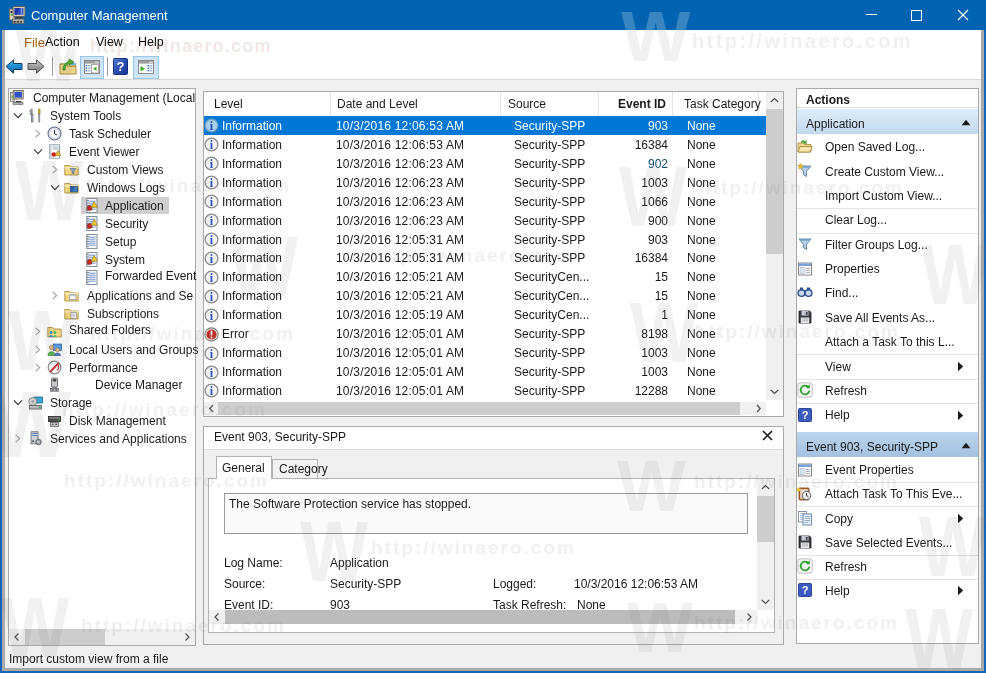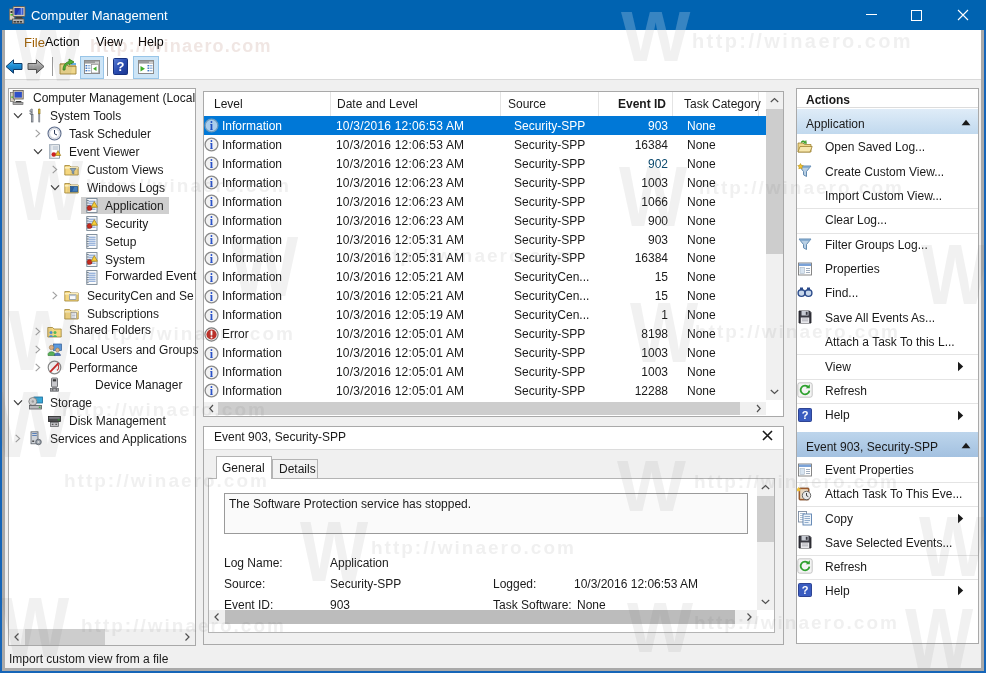--- a/index.html
+++ b/index.html
@@ -210,21 +210,21 @@
 <div class="tx" style="left:105px;top:269px;">Forwarded Event</div>
 <svg class="abs" style="left:50px;top:291px;" width="9" height="9" viewBox="0 0 9 9">
     <path d="M2.7 0.8 L6.7 4.5 L2.7 8.2" fill="none" stroke="#a0a0a0" stroke-width="1.1"></path>
   </svg>
 <svg class="abs" style="left:64px;top:288px;" width="15" height="15" viewBox="0 0 15 15">
     <path d="M0.8 3.5 L5.6 3.5 L7 5 L14.2 5 L14.2 13 L0.8 13 Z" fill="#f5d780" stroke="#a08433" stroke-width="0.8"></path>
     <path d="M0.8 5.8 L14.2 5.8" stroke="#fceebc" stroke-width="1.6"></path>
     <rect x="5.5" y="6.8" width="6.5" height="4.8" fill="#fdfdfd" stroke="#7a8a9a" stroke-width="0.7"></rect>
     <rect x="5.5" y="6.8" width="6.5" height="1.3" fill="#b8c4d2"></rect>
   </svg>
-<div class="tx" style="left:87px;top:289px;">SecurityCen and Se</div>
+<div class="tx" style="left:87px;top:289px;">Applications and Se</div>
 <svg class="abs" style="left:64px;top:306px;" width="15" height="15" viewBox="0 0 15 15">
     <path d="M0.8 3.5 L5.6 3.5 L7 5 L14.2 5 L14.2 13 L0.8 13 Z" fill="#f5d780" stroke="#a08433" stroke-width="0.8"></path>
     <path d="M0.8 5.8 L14.2 5.8" stroke="#fceebc" stroke-width="1.6"></path>
     <rect x="7" y="6.3" width="5.5" height="6.2" fill="#fff" stroke="#8a8a8a" stroke-width="0.7"></rect>
     <path d="M8 8 h3.5 M8 9.5 h3.5 M8 11 h3.5" stroke="#b0b8c8" stroke-width="0.7"></path>
   </svg>
 <div class="tx" style="left:87px;top:307px;">Subscriptions</div>
 <svg class="abs" style="left:33px;top:327px;" width="9" height="9" viewBox="0 0 9 9">
     <path d="M2.7 0.8 L6.7 4.5 L2.7 8.2" fill="none" stroke="#a0a0a0" stroke-width="1.1"></path>
   </svg>
@@ -472,34 +472,34 @@
 <div class="abs" style="left:218px;top:402px;width:522px;height:13px;background:#cdcdcd;"></div>
 <div class="abs" style="left:203px;top:426px;width:581px;height:219px;background:#f0f0f0;border:1px solid #a9a9a9;box-sizing:border-box;"></div>
 <div class="abs" style="left:204px;top:427px;width:579px;height:23px;background:#fff;border-bottom:1px solid #dcdcdc;box-sizing:border-box;"></div>
 <div class="tx" style="left:214px;top:430px;">Event 903, Security-SPP</div>
 <svg class="abs" style="left:762px;top:430px;" width="11" height="11" viewBox="0 0 11 11">
     <path d="M1 1 L10 10 M10 1 L1 10" stroke="#1a1a1a" stroke-width="1.6"></path>
   </svg>
 <div class="abs" style="left:216px;top:456px;width:56px;height:23px;background:#fff;border:1px solid #b4b4b4;border-bottom:none;box-sizing:border-box;"></div>
 <div class="tx" style="left:222px;top:461px;">General</div>
 <div class="abs" style="left:272px;top:459px;width:46px;height:20px;background:#f2f2f2;border:1px solid #b4b4b4;border-bottom:none;box-sizing:border-box;"></div>
-<div class="tx" style="left:279px;top:462px;">Details</div>
+<div class="tx" style="left:279px;top:462px;">Category</div>
 <div class="abs" style="left:208px;top:478px;width:567px;height:155px;background:#fff;border:1px solid #b4b4b4;box-sizing:border-box;"></div>
 <div class="abs" style="left:217px;top:478px;width:54px;height:1px;background:#fff;"></div>
 <div class="abs" style="left:224px;top:493px;width:524px;height:41px;background:#fafafa;border:1px solid #9a9a9a;box-sizing:border-box;"></div>
 <div class="tx" style="left:229px;top:497px;">The Software Protection service has stopped.</div>
 <div class="tx" style="left:224px;top:556px;">Log Name:</div>
 <div class="tx" style="left:330px;top:556px;">Application</div>
 <div class="tx" style="left:224px;top:577px;">Source:</div>
 <div class="tx" style="left:330px;top:577px;">Security-SPP</div>
 <div class="tx" style="left:493px;top:577px;">Logged:</div>
 <div class="tx" style="left:574px;top:577px;">10/3/2016 12:06:53 AM</div>
 <div class="tx" style="left:224px;top:598px;">Event ID:</div>
 <div class="tx" style="left:330px;top:598px;">903</div>
-<div class="tx" style="left:493px;top:598px;">Task Software:</div>
+<div class="tx" style="left:493px;top:598px;">Task Refresh:</div>
 <div class="tx" style="left:577px;top:598px;">None</div>
 <div class="abs" style="left:757px;top:479px;width:17px;height:131px;background:#f0f0f0;"></div>
 <svg class="abs" style="left:757px;top:479px;" width="17" height="17">
     <path d="M4.8 10 L8.5 6.5 L12.2 10" fill="none" stroke="#505050" stroke-width="1.2"></path>
   </svg>
 <svg class="abs" style="left:757px;top:593px;" width="17" height="17">
     <path d="M4.8 7 L8.5 10.5 L12.2 7" fill="none" stroke="#505050" stroke-width="1.2"></path>
   </svg>
 <div class="abs" style="left:757px;top:496px;width:17px;height:46px;background:#cdcdcd;"></div>
 <div class="abs" style="left:209px;top:610px;width:548px;height:14px;background:#f0f0f0;"></div>

